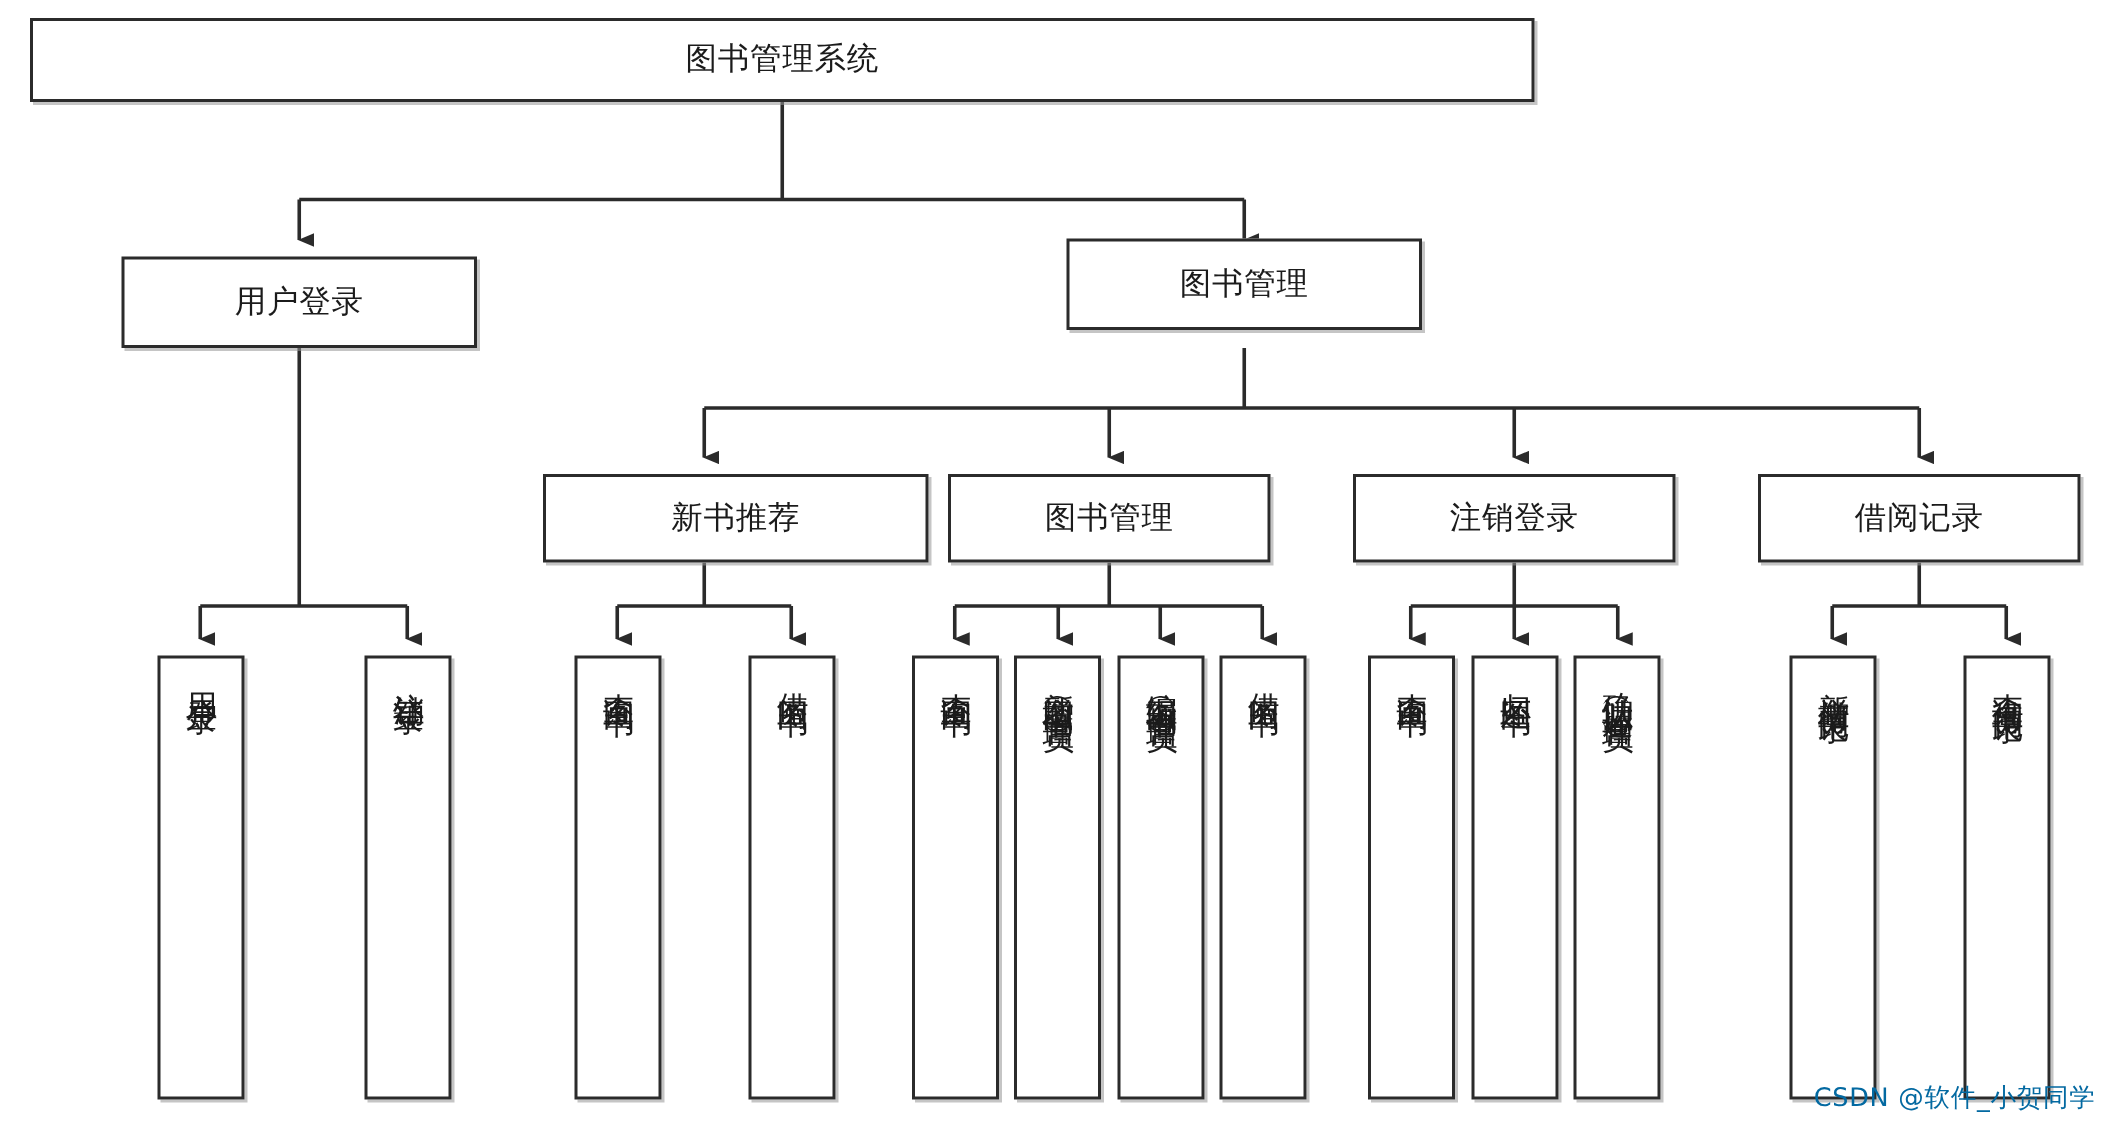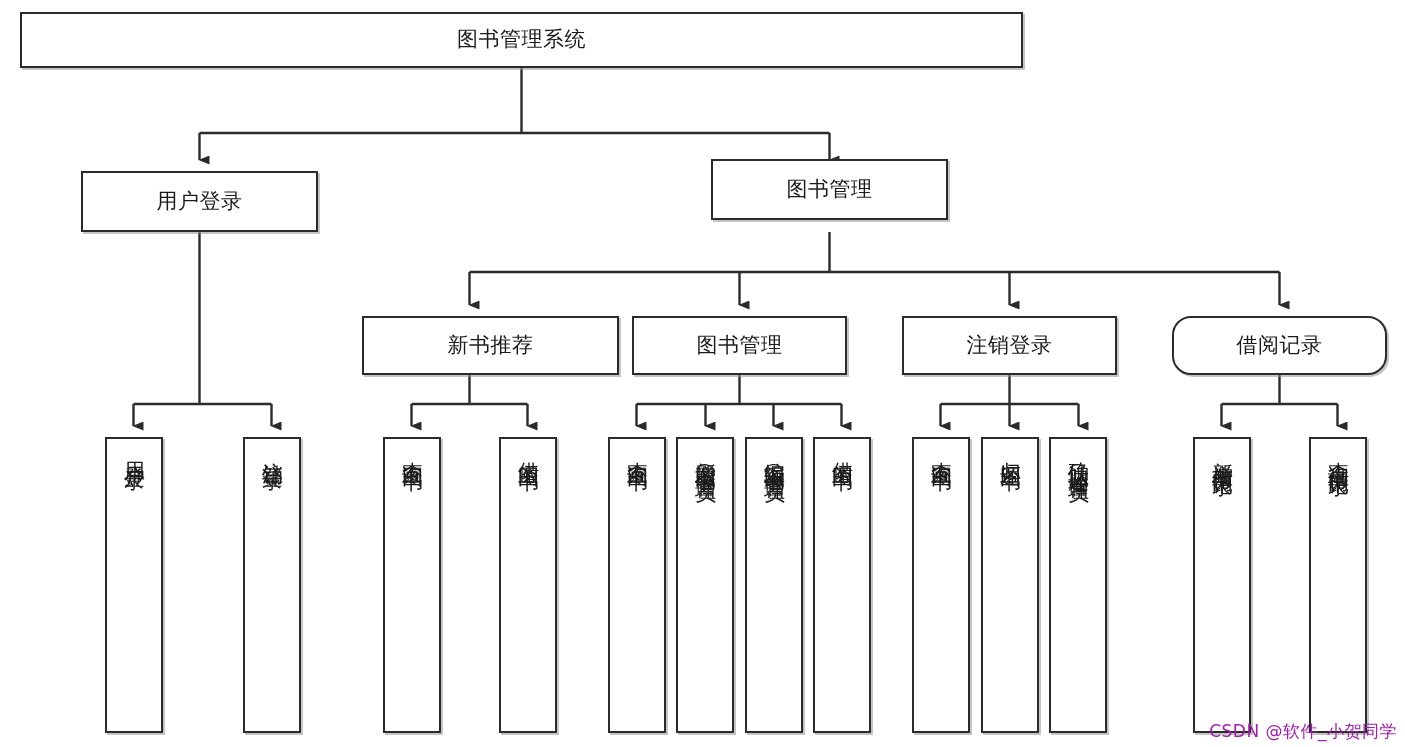--- a/index.html
+++ b/index.html
@@ -50,21 +50,21 @@
     text-orientation:upright;
     font-size:21px;
     letter-spacing:3px;
     line-height:1;
   }
   .watermark{
     position:absolute;
     right:8px;
     bottom:4px;
     font-size:17px;
-    color:#a21caf;
+    color:#0369a1;
     letter-spacing:0.5px;
     white-space:nowrap;
   }
 </style>
 </head>
 <body>
 
 <div id="stage">
 
   <svg id="edges" viewBox="0 0 1405 747" xmlns="http://www.w3.org/2000/svg">
@@ -131,21 +131,21 @@
 
   <div class="node horiz" style="left:362px;top:316px;width:257px;height:59px;">
     <span class="lbl">新书推荐</span>
   </div>
   <div class="node horiz" style="left:632px;top:316px;width:215px;height:59px;">
     <span class="lbl">图书管理</span>
   </div>
   <div class="node horiz" style="left:902px;top:316px;width:215px;height:59px;">
     <span class="lbl">注销登录</span>
   </div>
-  <div class="node horiz" style="left:1172px;top:316px;width:215px;height:59px;border-radius:19px;">
+  <div class="node horiz" style="left:1172px;top:316px;width:215px;height:59px;">
     <span class="lbl">借阅记录</span>
   </div>
 
   <div class="node vert" style="left:105px;top:437px;width:58px;height:296px;">
     <span class="lbl">用户登录</span>
   </div>
   <div class="node vert" style="left:243px;top:437px;width:58px;height:296px;">
     <span class="lbl">注销登录</span>
   </div>
 

